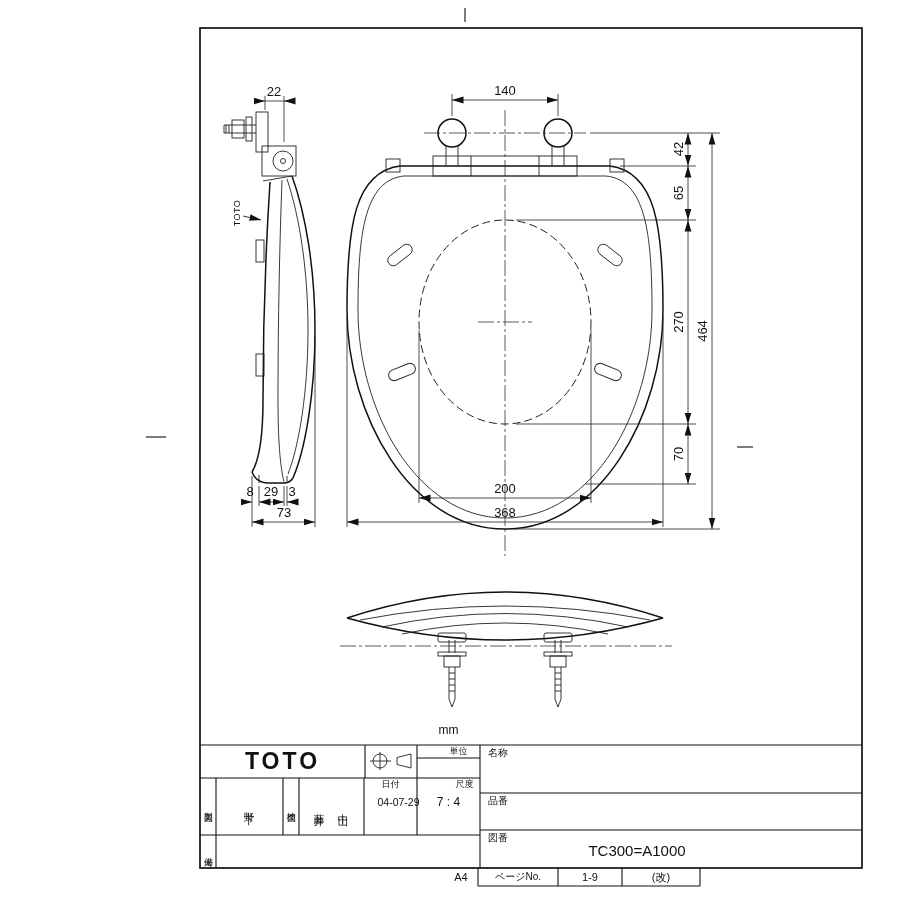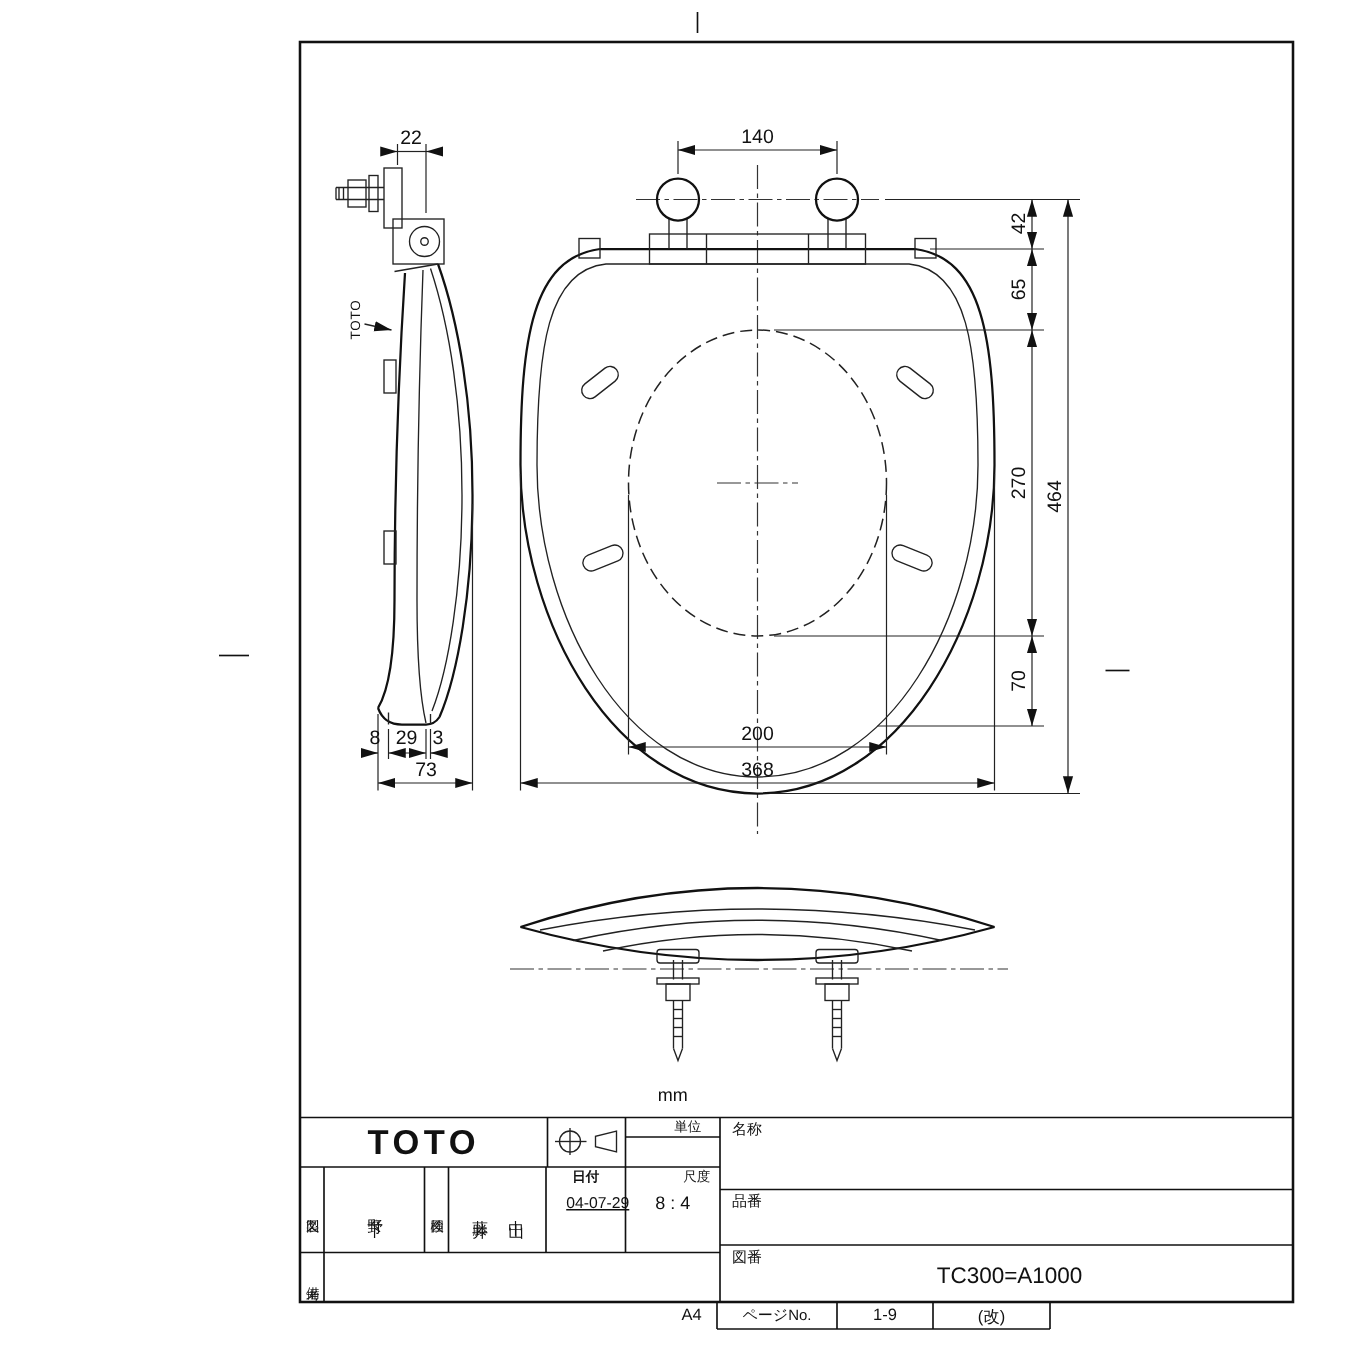--- a/index.html
+++ b/index.html
@@ -225,33 +225,33 @@
 
   <div class="t lab vtext" style="left:200px;top:778px;width:16px;height:57px;">製図</div>
   <div class="t val-s vtext" style="left:216px;top:778px;width:67px;height:57px;">野々下</div>
 
   <div class="t lab vtext" style="left:283px;top:778px;width:16px;height:57px;">検図</div>
   <div class="t" style="left:299px;top:778px;width:65px;height:57px;gap:10px;">
     <span class="val-s vtext">藤井</span>
     <span class="val-s vtext">中山</span>
   </div>
 
-  <div class="t lab" style="left:364px;top:778px;width:53px;height:13px;font-weight:bold;">日付</div>
-  <div class="t val-s" style="left:364px;top:791px;width:69px;height:22px;text-decoration:underline;">04-07-29</div>
+  <div class="t lab" style="left:364px;top:778px;width:53px;height:13px;">日付</div>
+  <div class="t val-s" style="left:364px;top:791px;width:69px;height:22px;">04-07-29</div>
 
   <div class="t lab" style="left:417px;top:778px;width:63px;height:13px;padding-left:32px;">尺度</div>
-  <div class="t val" style="left:417px;top:791px;width:63px;height:22px;">8 : 4</div>
+  <div class="t val" style="left:417px;top:791px;width:63px;height:22px;">7 : 4</div>
 
   <div class="t lab vtext" style="left:200px;top:835px;width:16px;height:33px;">備考</div>
 
   <div class="t lab10 left" style="left:484px;top:747px;width:80px;height:12px;">名称</div>
 
   <div class="t lab10 left" style="left:484px;top:795px;width:80px;height:12px;">品番</div>
 
   <div class="t lab10 left" style="left:484px;top:832px;width:80px;height:12px;">図番</div>
-  <div class="t mid" style="left:480px;top:832px;width:314px;height:36px;margin-left:36px;">TC300=A1000</div>
+  <div class="t mid" style="left:480px;top:832px;width:314px;height:36px;">TC300=A1000</div>
 
   <div class="t foot" style="left:446px;top:868px;width:30px;height:18px;">A4</div>
   <div class="t foot-s" style="left:478px;top:868px;width:80px;height:18px;">ページNo.</div>
   <div class="t foot" style="left:558px;top:868px;width:64px;height:18px;">1-9</div>
   <div class="t foot" style="left:622px;top:868px;width:78px;height:18px;">(改)</div>
 
 </div>
 
 </body></html>

